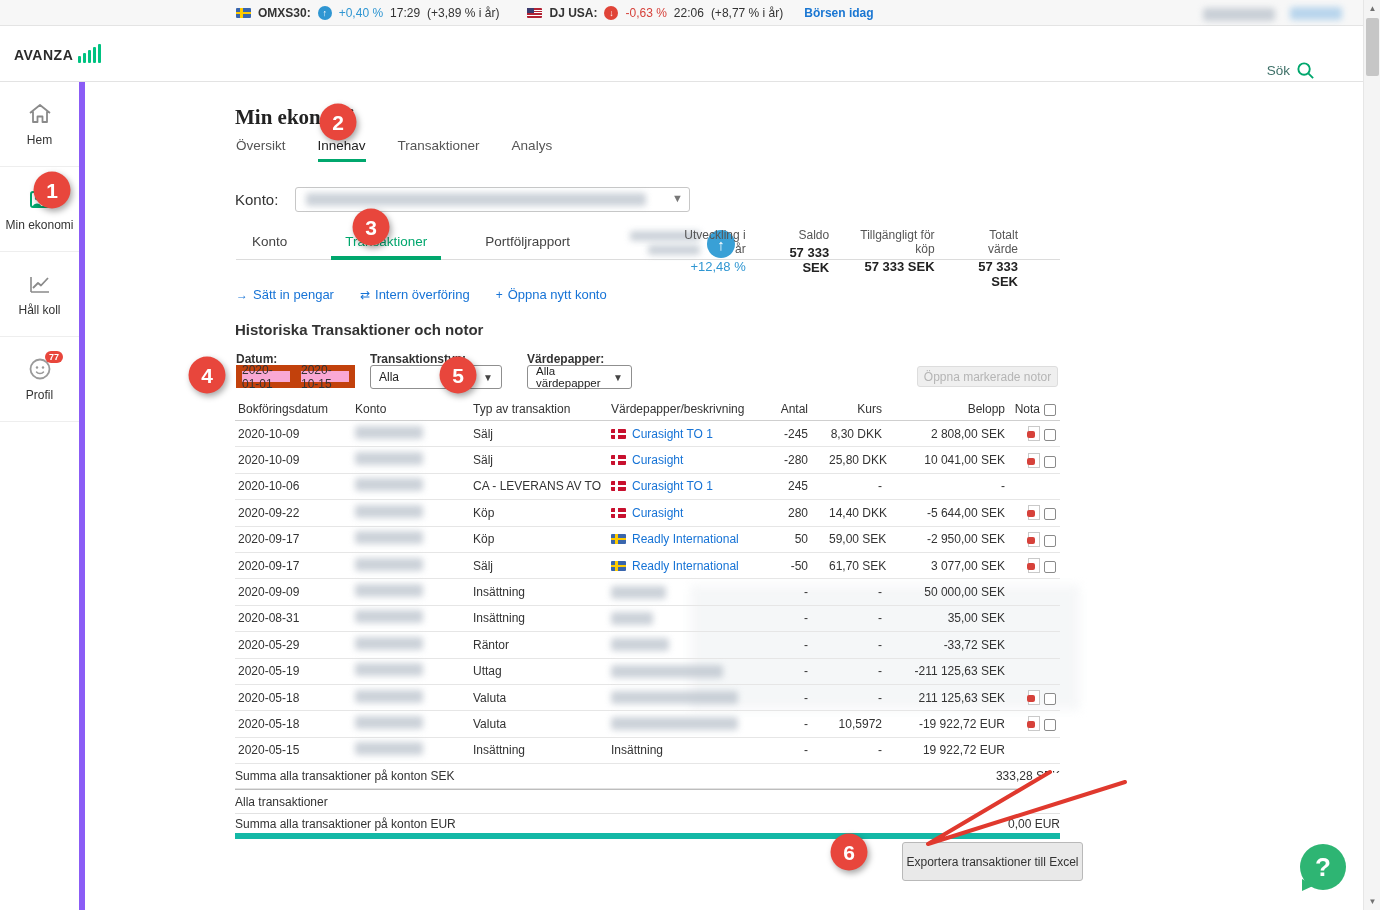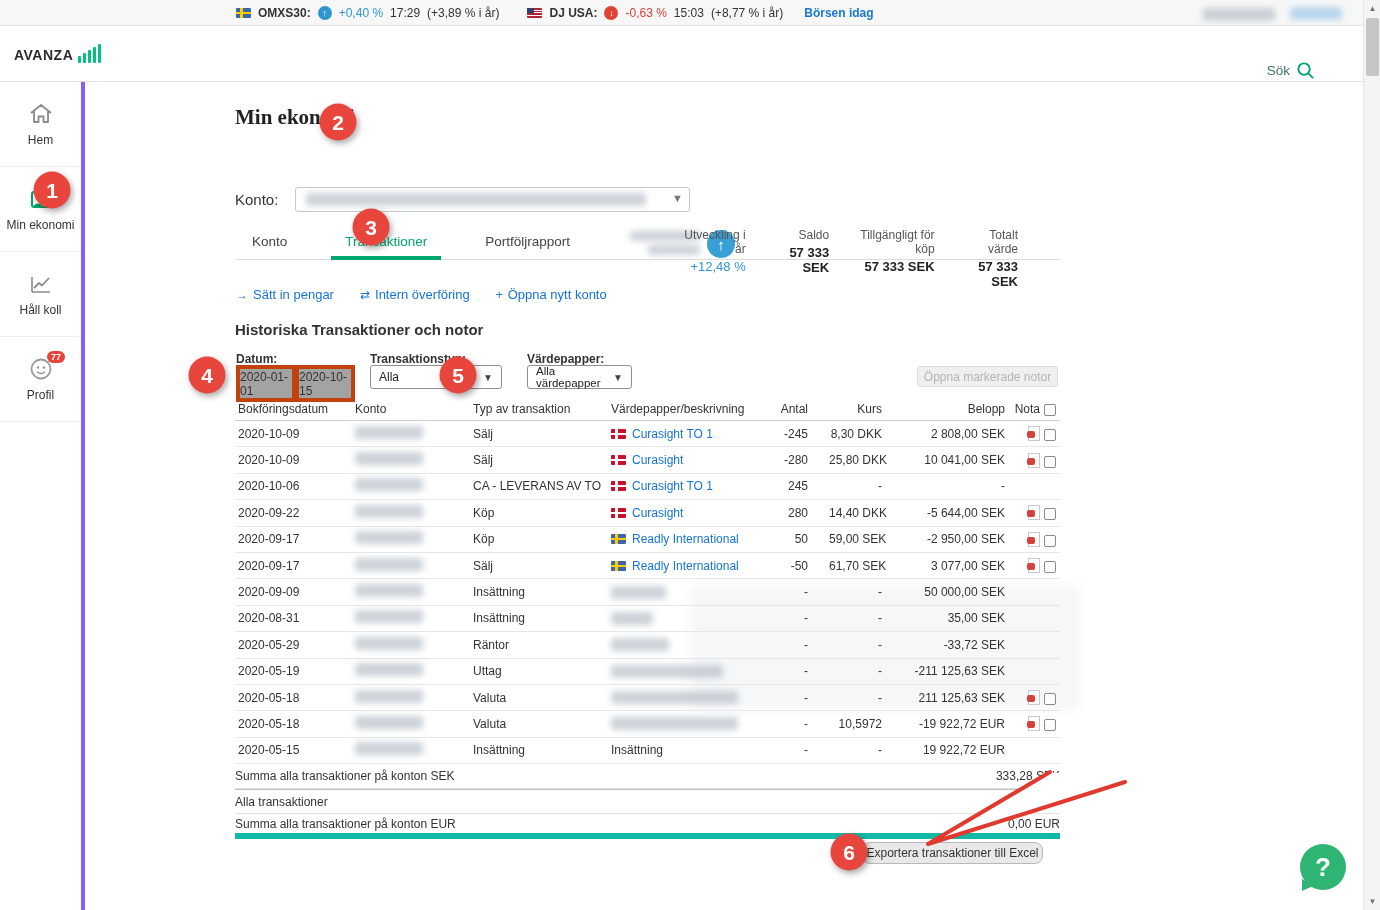--- a/index.html
+++ b/index.html
@@ -30,21 +30,21 @@
   .logo { position:absolute; left:14px; top:18px; display:flex; align-items:flex-end; gap:5px; cursor:pointer; }
   .logo-text { font-size:14px; font-weight:bold; letter-spacing:.5px; color:#2b2b2b; }
   .logo-bars { display:flex; align-items:flex-end; gap:2px; }
   .logo-bars i { display:block; width:3px; background:#00c281; border-radius:1px; }
   .main-nav { position:absolute; left:236px; top:0; height:56px; display:flex; align-items:center; gap:22px; }
   .nav-item { font-size:13.5px; color:#444; cursor:pointer; }
   .search { position:absolute; right:48px; top:16px; height:56px; display:flex; align-items:center; gap:6px; cursor:pointer; }
   .search-label { font-size:13.5px; color:#3e7068; }
 
   
-  .sidebar { position:absolute; left:0; top:82px; width:85px; bottom:0; border-right:4px solid #8b5cf6; background:#fff; }
+  .sidebar { position:absolute; left:0; top:82px; width:85px; bottom:0; border-right:6px solid #8b5cf6; background:#fff; }
   .sb-item { height:85px; border-bottom:1px solid #eee; display:flex; flex-direction:column; align-items:center; justify-content:center; gap:6px; cursor:pointer; position:relative; }
   .sb-label { font-size:12px; color:#333; }
   .sb-icon { height:26px; display:flex; align-items:center; }
   .sb-badge { position:absolute; top:14px; right:16px; background:#e8463c; color:#fff; font-size:9px; font-weight:bold; border-radius:8px; padding:1px 4px; }
 
   
   .page-title { position:absolute; left:235px; top:105px; font-family:"Liberation Serif", serif; font-size:21px; font-weight:bold; color:#222; }
   .tabs { position:absolute; left:236px; top:138px; display:flex; gap:32px; }
   .tab { font-size:13.5px; color:#555; padding-bottom:9px; position:relative; cursor:pointer; }
   .tab.active { color:#222; }
@@ -69,21 +69,21 @@
 
   .quick-links { position:absolute; left:236px; top:287px; display:flex; gap:26px; }
   .quick-link { font-size:13px; color:#1673d6; cursor:pointer; display:flex; align-items:center; gap:5px; }
   .ql-icon { font-size:12px; }
 
   .section-title { position:absolute; left:235px; top:321px; font-size:15px; font-weight:bold; color:#333; }
 
   
   .filters { position:absolute; left:236px; top:352px; }
   .f-label { font-size:12px; font-weight:bold; color:#333; position:absolute; white-space:nowrap; }
-  .f-input { position:absolute; top:13px; height:37px; border:4px solid #c2410c; background:#a3a3a3; font-size:12px; color:#333; display:flex; align-items:center; justify-content:center; }
+  .f-input { position:absolute; top:13px; height:23px; border:6px solid #c2410c; background:#f9a8d4; font-size:12px; color:#333; display:flex; align-items:center; justify-content:center; }
   .f-select { position:absolute; top:13px; height:24px; border:1px solid #8f8f8f; border-radius:3px; background:#fff; font-size:12px; color:#222; display:flex; align-items:center; padding:0 8px; cursor:pointer; }
   .f-select .chev { margin-left:auto; color:#444; font-size:10px; }
   .open-notes-btn { position:absolute; left:917px; top:366px; width:141px; height:21px; background:#efefef; border:1px solid #ddd; border-radius:3px; color:#b5b5b5; font-size:12px; display:flex; align-items:center; justify-content:center; }
 
   
   .table-wrap { position:absolute; left:235px; top:398px; width:825px; }
   .t-row { display:grid; grid-template-columns:117px 118px 138px 130px 72px 74px 123px 53px; align-items:center; height:26.4px; border-bottom:1px solid #e6e6e6; font-size:12px; color:#333; }
   .t-head { color:#333; border-bottom:1px solid #cfcfcf; height:23px; }
   .t-cell { padding-left:3px; white-space:nowrap; overflow:visible; }
   .t-right { text-align:right; padding-right:2px;margin-left:16px; }
@@ -91,21 +91,21 @@
   .sec-link { color:#1673d6; cursor:pointer; }
   .nota-cell { display:flex; align-items:flex-end; justify-content:flex-end; gap:4px; padding-right:4px; }
   .checkbox { width:12px; height:12px; border:1px solid #8a8a8a; border-radius:2px; background:#fff; display:inline-block; cursor:pointer; flex:0 0 auto; }
   .pdf-icon { position:relative; width:12px; height:15px; background:#fff; border:1px solid #c9c9c9; display:inline-block; cursor:pointer; }
   .pdf-icon::after { content:''; position:absolute; left:-2px; bottom:2px; width:8px; height:7px; background:#d6413a; border-radius:2px; }
   .sum-row { display:flex; justify-content:space-between; align-items:center; height:25px; border-bottom:1px solid #e2e2e2; font-size:12px; color:#333; }
   .sum-row.first { border-top:1px solid #bdbdbd; }
   .sum-row.last { border-bottom:6px solid #14b8a6;text-align:center; }
   .haze { position:absolute; background:#eef1f3; filter:blur(5px); opacity:.55; }
 
-  .export-btn { position:absolute; left:862px; top:842px; width:181px; height:22px; background:#e9e9e9; border:1px solid #b9b9b9; border-radius:8px; font-size:12px; color:#333; display:flex; align-items:center; justify-content:center; cursor:pointer; }
+  .export-btn { position:absolute; left:902px; top:842px; width:181px; height:39px; background:#e9e9e9; border:1px solid #b9b9b9; border-radius:3px; font-size:12px; color:#333; display:flex; align-items:center; justify-content:center; cursor:pointer; }
 
   
   .callout { position:absolute; width:37px; height:37px; border-radius:50%; background:#e8463c; color:#fff; font-size:21px; font-weight:bold; display:flex; align-items:center; justify-content:center; transform:translate(-50%,-50%); box-shadow:2px 3px 6px rgba(0,0,0,.35); z-index:40; }
   .bubble { position:absolute; left:1030px; top:696px; width:238px; height:93px; background:#fff; border:5px solid #e0392e; border-radius:46px; display:flex; flex-direction:column; align-items:center; justify-content:center; z-index:30; box-shadow:0 2px 6px rgba(0,0,0,.15); }
   .bubble-text { font-size:23px; color:#111; line-height:1.3; text-align:center; }
   .bubble-tail-svg { position:absolute; left:900px; top:680px; width:380px; height:180px; z-index:31; pointer-events:none; }
 
   .help-btn { position:absolute; left:1300px; top:844px; width:46px; height:46px; background:#2eb573; border-radius:50%; color:#fff; font-size:26px; font-weight:bold; display:flex; align-items:center; justify-content:center; cursor:pointer; z-index:20; }
   .help-btn::before { content:''; position:absolute; left:2px; bottom:-1px; width:12px; height:12px; background:#2eb573; clip-path:polygon(0 100%, 0 0, 100% 55%); }
 
@@ -125,21 +125,21 @@
       <span class="tick-bold">OMXS30:</span>
       <span class="dir-circle dir-up">↑</span>
       <span class="pos">+0,40 %</span>
       <span>17:29</span>
       <span>(+3,89 % i år)</span>
       <span style="width:14px"></span>
       <span class="flag flag-us"></span>
       <span class="tick-bold">DJ USA:</span>
       <span class="dir-circle dir-down">↓</span>
       <span class="neg">-0,63 %</span>
-      <span>15:03</span>
+      <span>22:06</span>
       <span>(+8,77 % i år)</span>
       <span class="ticker-link">Börsen idag</span>
     </div>
     <span class="blur-blob blob-abs" style="left:1203px;top:8px;width:72px;"></span>
     <span class="blur-blob blob-abs blob-blue" style="left:1290px;top:7px;width:52px;"></span>
   </div>
 
   <div class="topnav">
     <div class="logo">
       <span class="logo-text">AVANZA</span>
@@ -198,20 +198,26 @@
             <circle cx="16" cy="11.5" r="1.2" fill="#9a9a9a"></circle>
             <path d="M9.5 16 C11 18 15 18 16.5 16" fill="none" stroke="#9a9a9a" stroke-width="1.5" stroke-linecap="round"></path>
           </svg>
         </div>
         <div class="sb-badge">77</div>
         <div class="sb-label">Profil</div>
       </div>
     </div>
 
   <div class="page-title">Min ekonomi</div>
+  <div class="tabs">
+      <div class="tab">Översikt</div>
+      <div class="tab active">Innehav</div>
+      <div class="tab">Transaktioner</div>
+      <div class="tab">Analys</div>
+    </div>
 
   <div class="konto-label">Konto:</div>
   <div class="konto-select">
     <span class="blur-blob" style="position:absolute;left:10px;top:5px;width:340px;"></span>
     <span class="chev">▼</span>
   </div>
 
   <div class="subtabs">
       <div class="subtab">Konto</div>
       <div class="subtab active">Transaktioner</div>

